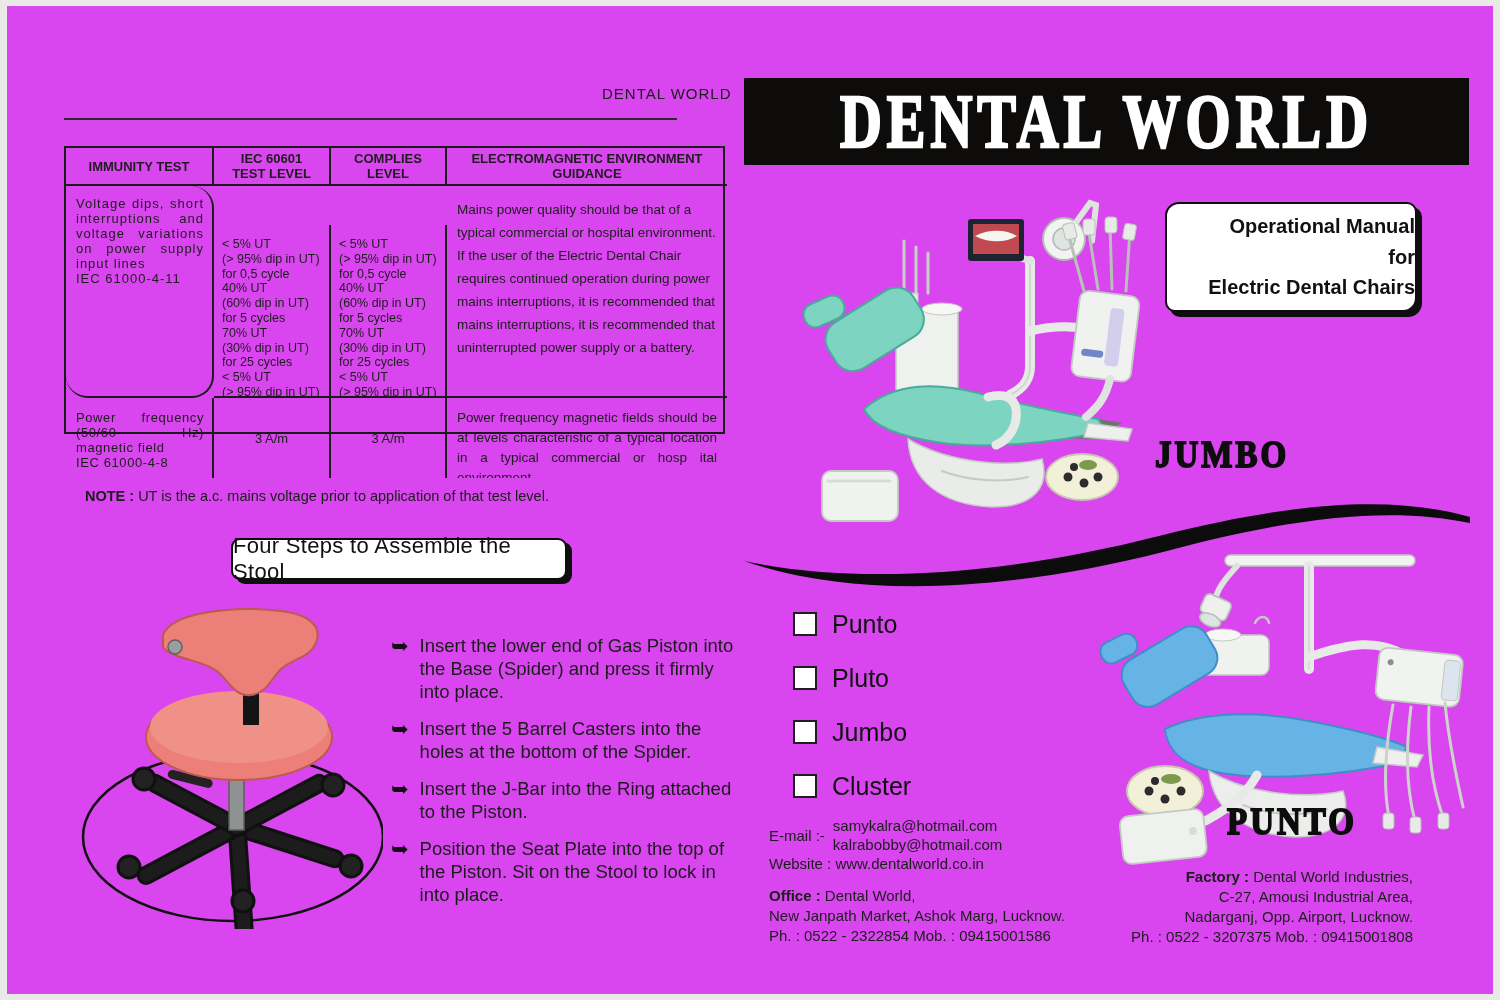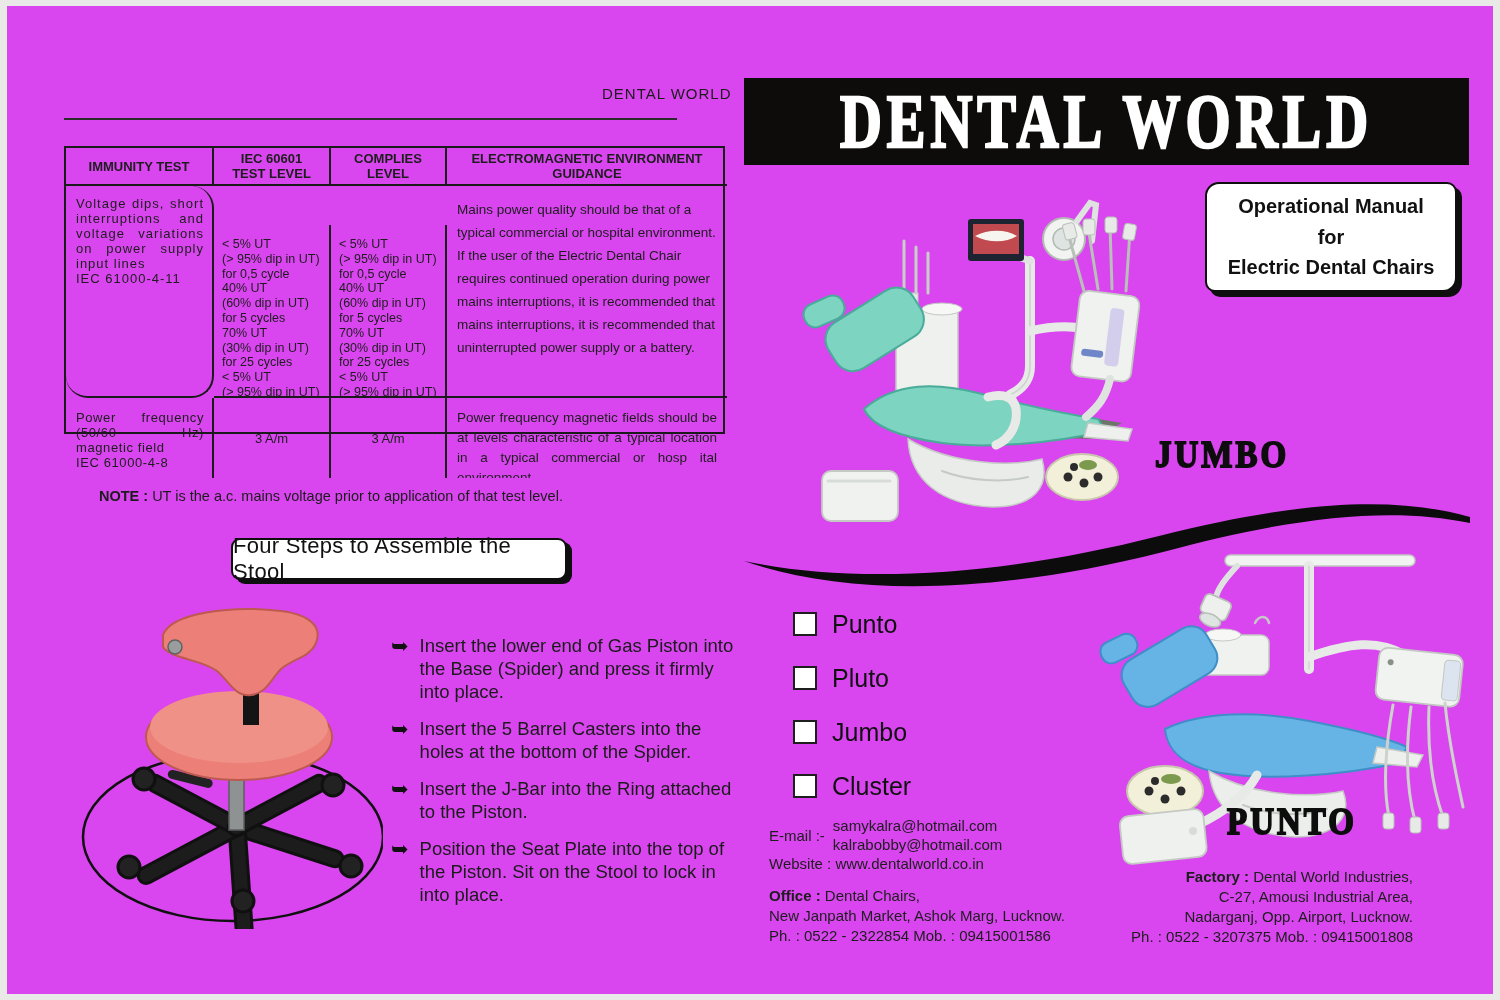--- a/index.html
+++ b/index.html
@@ -19,41 +19,41 @@
   .th{display:flex;align-items:center;justify-content:center;text-align:center;font-weight:bold;font-size:13px;line-height:15px;white-space:pre-line;}
   .pre{white-space:pre-line;}
   .cell-immunity{padding:10px 8px 0 10px;font-size:13px;line-height:15px;text-align:justify;letter-spacing:1px;border-radius:22px;}
   .cell-level{padding:12px 4px 0 8px;font-size:12.5px;line-height:14.8px;margin-top:39px;}
   .cell-guidance1{padding:12px 10px 0 10px;font-size:13.5px;line-height:23px;}
   .cell-center{display:flex;align-items:center;justify-content:center;font-size:13px;}
   .cell-immunity2{padding:12px 8px 0 10px;font-size:13px;line-height:15px;text-align:justify;letter-spacing:0.6px;}
   .cell-guidance2{padding:10px 10px 0 10px;font-size:13.5px;line-height:20px;text-align:justify;}
 
   .note-line{position:absolute;left:78px;top:482px;font-size:14.5px;color:#1c1c1c;}
-  .note-line b{margin-right:4px;margin-left:14px;}
+  .note-line b{margin-right:4px;}
 
   .steps-heading{position:absolute;left:224px;top:532px;width:332px;height:38px;background:#fff;
     border:2.5px solid #0e0e0e;border-radius:9px;box-shadow:5px 4px 0 #0e0e0e;
     display:flex;align-items:center;justify-content:center;font-size:22px;color:#111;letter-spacing:0.3px;}
 
   .steps-list{position:absolute;left:384px;top:628px;width:352px;color:#1b1b1b;}
   .step-item{display:flex;margin-bottom:14px;}
   .step-icon{font-size:21px;line-height:23px;margin-right:11px;color:#111;flex:0 0 auto;}
   .step-text{font-size:18.5px;line-height:23px;}
 
   .stool-illu{position:absolute;left:64px;top:583px;}
 
   
   .banner{position:absolute;left:737px;top:72px;width:725px;height:87px;display:flex;align-items:center;justify-content:center;}
   .banner-text{font-family:"Liberation Serif",serif;font-weight:bold;font-size:58px;color:#fff;
     letter-spacing:5px;transform:scaleY(1.30);-webkit-text-stroke:2px #fff;white-space:nowrap;}
 
-  .manual-box{position:absolute;left:1158px;top:176px;width:252px;height:110px;background:#fff;
+  .manual-box{position:absolute;left:1158px;top:196px;width:252px;height:110px;background:#fff;
     border:2.5px solid #0e0e0e;border-radius:14px 10px 14px 10px;box-shadow:5px 5px 0 #0e0e0e;
-    display:flex;flex-direction:column;align-items:center;justify-content:space-evenly;padding:4px 0;box-sizing:border-box;margin-left:40px;}
+    display:flex;flex-direction:column;align-items:flex-end;justify-content:space-evenly;padding:4px 0;box-sizing:border-box;}
   .manual-box div{font-size:20px;font-weight:bold;color:#111;}
 
   .slab-label{font-family:"Liberation Serif",serif;font-weight:bold;color:#0d0d0d;
     -webkit-text-stroke:1.6px #0d0d0d;letter-spacing:3px;transform:scaleY(1.18);white-space:nowrap;}
   .jumbo-label{position:absolute;left:1148px;top:430px;font-size:33px;}
   .punto-label{position:absolute;left:1220px;top:797px;font-size:33px;}
 
   .swoosh{position:absolute;left:720px;top:475px;}
 
   .model-list{position:absolute;left:786px;top:603px;}
@@ -343,21 +343,21 @@
           <div>kalrabobby@hotmail.com</div>
         </span>
       </div>
       <div>
         <span>Website :</span>
         <span>www.dentalworld.co.in</span>
       </div>
       <div class="office-group">
         <div>
           <b>Office :</b>
-          <span>Dental Chairs,</span>
+          <span>Dental World,</span>
         </div>
         <div>New Janpath Market, Ashok Marg, Lucknow.</div>
         <div>Ph. : 0522 - 2322854  Mob. : 09415001586</div>
       </div>
     </div>
 
     <div class="factory-block">
       <div>
         <b>Factory :</b>
         <span>Dental World Industries,</span>

